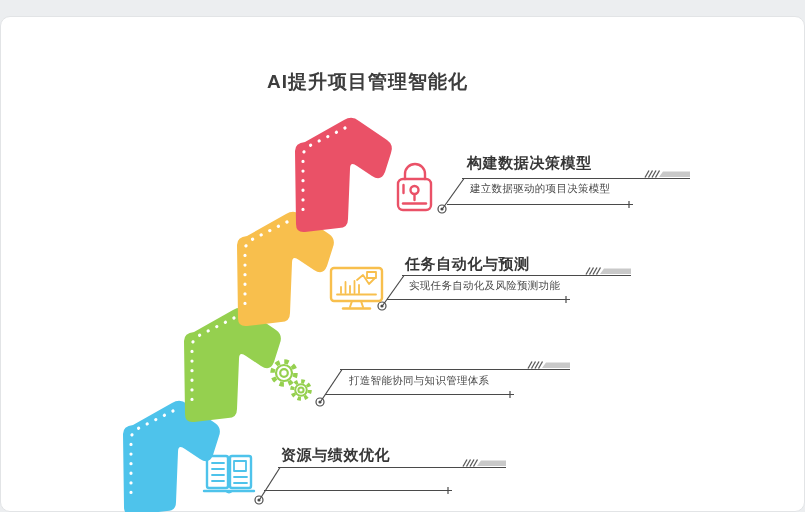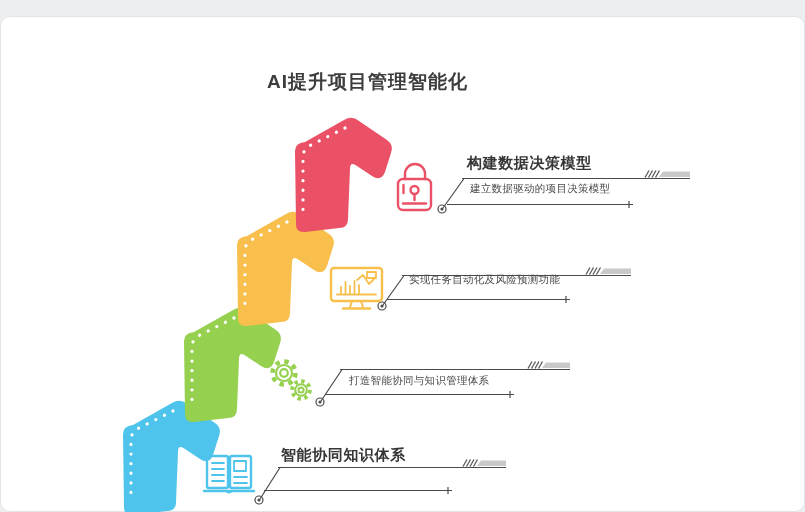--- a/index.html
+++ b/index.html
@@ -179,18 +179,19 @@
       <path d="M203,474 h50"></path>
       <path stroke-width="1.8" d="M225,474 q3,3 6,0"></path>
     </g>
   </svg>
 
   <div class="main-title">AI提升项目管理智能化</div>
 
   <div class="it" style="left:466px;top:137px">构建数据决策模型</div>
   <div class="st" style="left:469px;top:165px">建立数据驱动的项目决策模型</div>
 
-  <div class="st" style="left:408px;top:256px">实现任务自动化及风险预测功能</div>
+  <div class="it" style="left:404px;top:238px">任务自动化与预测</div>
+  <div class="st" style="left:408px;top:262px">实现任务自动化及风险预测功能</div>
 
   <div class="st" style="left:348px;top:357px">打造智能协同与知识管理体系</div>
 
-  <div class="it" style="left:280px;top:429px">智能协同知识体系</div>
+  <div class="it" style="left:280px;top:429px">资源与绩效优化</div>
 </div>
 
 </body></html>

